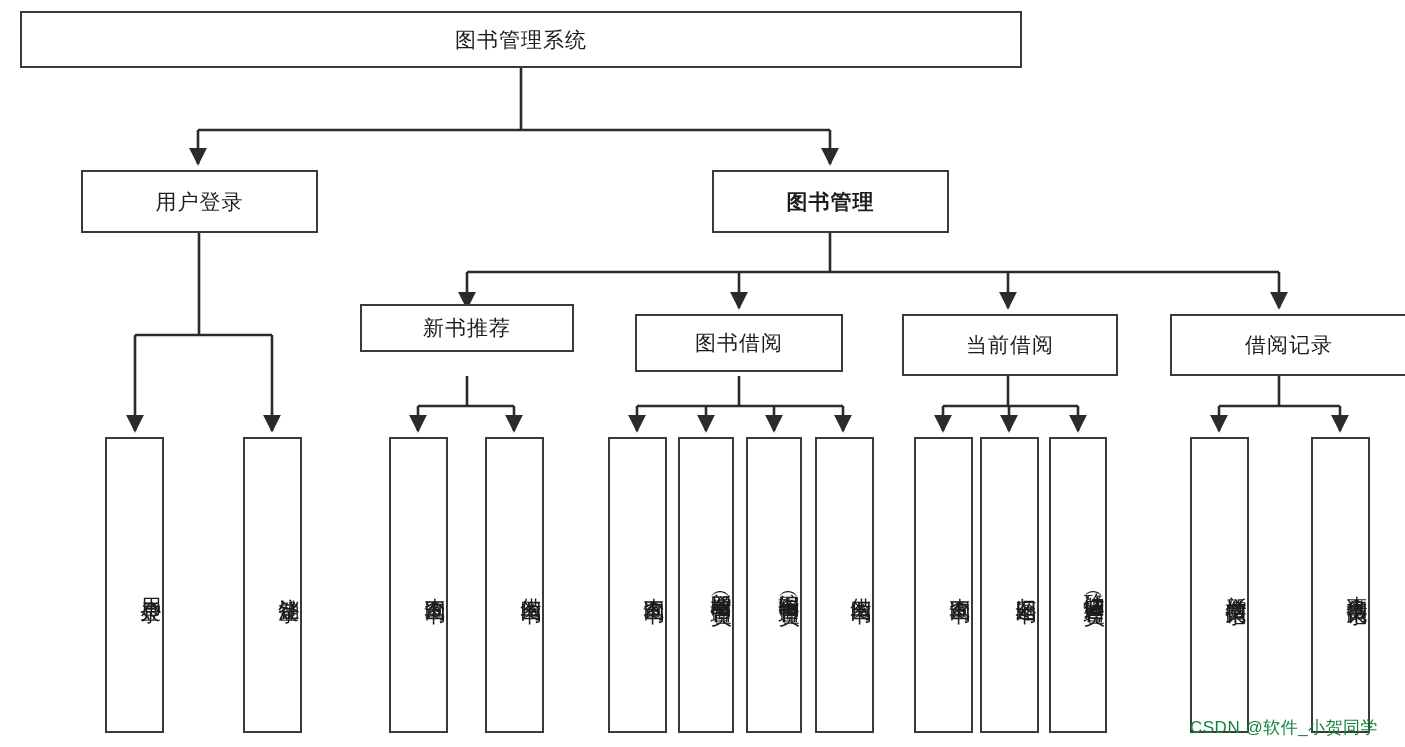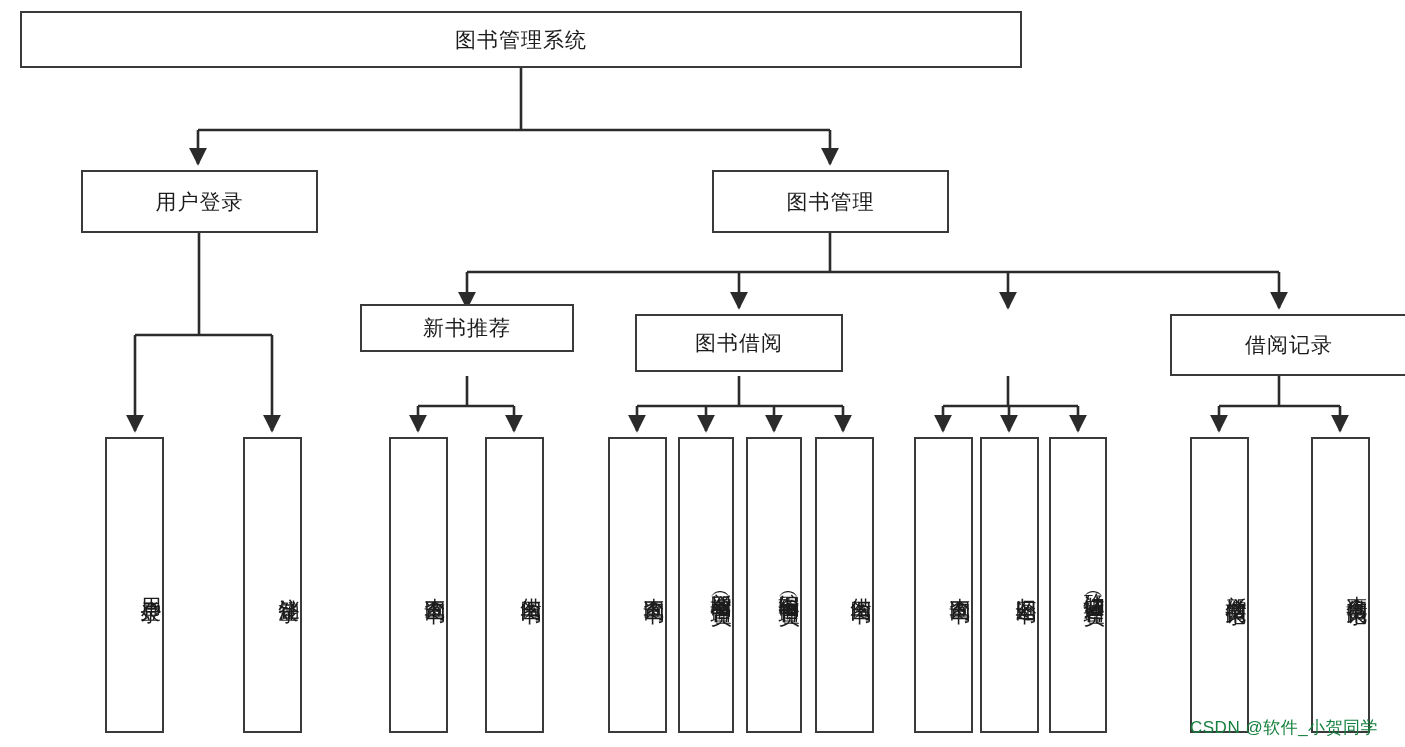--- a/index.html
+++ b/index.html
@@ -120,29 +120,32 @@
     </g>
   </svg>
 
   <div class="node horiz" style="left:20px; top:11px; width:1002px; height:57px;">
     <span>图书管理系统</span>
   </div>
 
   <div class="node horiz" style="left:81px; top:170px; width:237px; height:63px;">
     <span>用户登录</span>
   </div>
-  <div class="node horiz" style="left:712px; top:170px; width:237px; height:63px;">
+  <div class="node horiz" style="left:712px; top:170px; width:237px; height:63px;font-weight:bold;">
     <span>图书管理</span>
   </div>
 
   <div class="node horiz" style="left:360px; top:304px; width:214px; height:48px;">
     <span>新书推荐</span>
   </div>
   <div class="node horiz" style="left:635px; top:314px; width:208px; height:58px;">
     <span>图书借阅</span>
+  </div>
+  <div class="node horiz" style="left:902px; top:314px; width:216px; height:62px;">
+    <span>当前借阅</span>
   </div>
   <div class="node horiz" style="left:1170px; top:314px; width:238px; height:62px;">
     <span>借阅记录</span>
   </div>
 
   <div class="node vert" style="left:105px; top:437px; width:59px; height:296px;">
     <span>用户登录</span>
   </div>
   <div class="node vert" style="left:243px; top:437px; width:59px; height:296px;">
     <span>注销登录</span>

